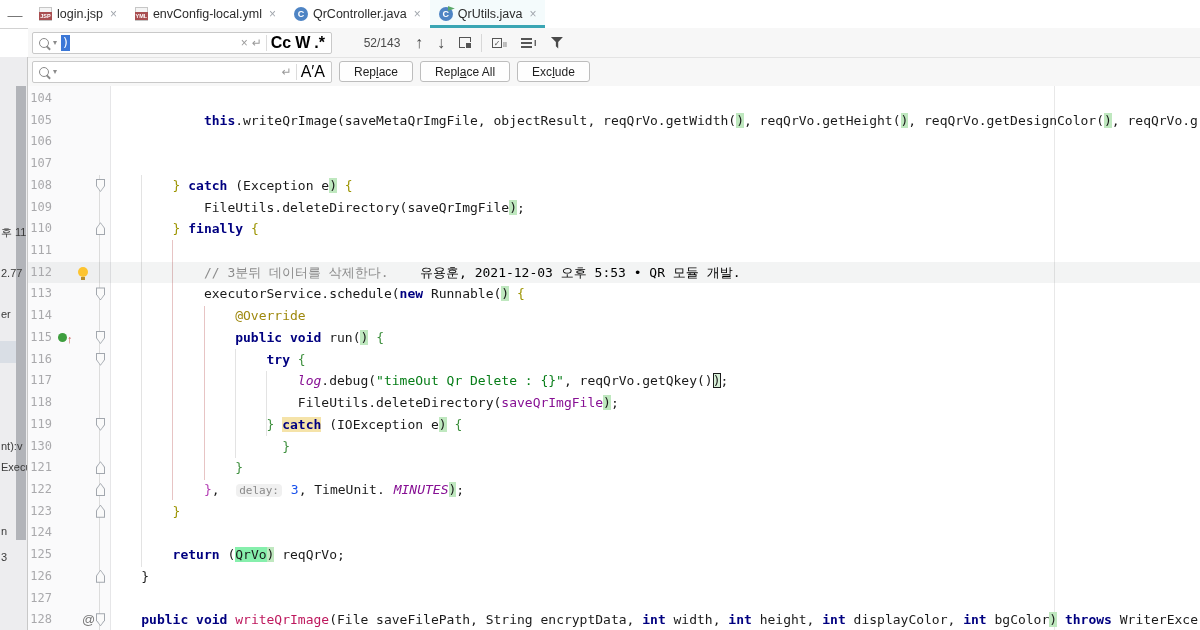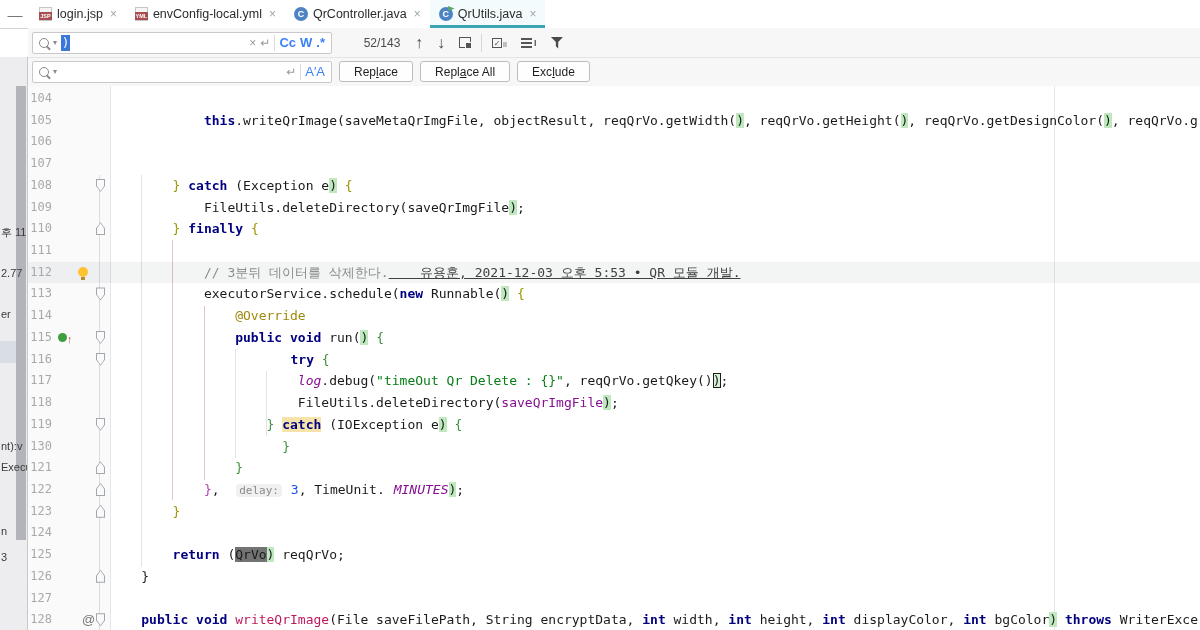--- a/index.html
+++ b/index.html
@@ -31,21 +31,21 @@
             margin-left:4px;display:flex;align-items:center;padding:0 6px;box-sizing:border-box;gap:4px;}
   .mag{width:8px;height:8px;border:1.5px solid #8a8a8a;border-radius:50%;position:relative;flex:none;}
   .mag::after{content:'';position:absolute;width:5px;height:1.5px;background:#8a8a8a;
               transform:rotate(45deg);left:6px;top:8px;}
   .dd{color:#8a8a8a;font-size:8px;flex:none;}
   .sel-query{background:#3b77d7;color:#fff;font-family:"DejaVu Sans Mono",monospace;font-size:12px;
              padding:0 1px;line-height:16px;}
   .grow{flex:1;}
   .inicon{color:#9a9a9a;font-size:12px;flex:none;}
   .insep{width:1px;height:16px;background:#dcdcdc;flex:none;}
-  .optxt{color:#3b82f6;font-size:13px;font-weight:bold;flex:none;letter-spacing:0;}
+  .optxt{color:#000000;font-size:16px;font-weight:bold;flex:none;letter-spacing:0;}
   .matches{font-size:12px;color:#4a4a4a;margin-left:24px;width:52px;text-align:center;}
   .tool{color:#4f4f4f;font-size:14px;margin:0 7px;display:flex;align-items:center;}
   .sq{width:12px;height:11px;border:1.5px solid #555;position:relative;box-sizing:border-box;}
   .sq::after{content:'';position:absolute;right:-2px;bottom:-2px;width:5px;height:5px;background:#555;border:1px solid #f7f7f7;}
   .chk{display:flex;align-items:flex-end;color:#555;}
   .chk .box{width:10px;height:10px;border:1.5px solid #555;font-size:8px;line-height:9px;text-align:center;box-sizing:border-box;}
   .chk .xx{font-size:7px;margin-left:1px;}
   .bars{width:11px;height:2px;background:#555;box-shadow:0 4px 0 #555,0 8px 0 #555;margin-top:-8px;}
   .barI{font-size:9px;margin-left:2px;color:#555;font-weight:bold;}
   .funnel{width:13px;height:12px;background:#4a4a4a;
@@ -82,34 +82,34 @@
   .fold-ic{position:absolute;left:4px;top:4px;width:9px;height:13px;}
   .fold-ic::before{content:'';position:absolute;inset:0;background:#a2a7ae;}
   .fold-ic::after{content:'';position:absolute;inset:1px;background:#fafafa;}
   .fold-ic.down::before,.fold-ic.down::after{clip-path:polygon(0 0,100% 0,100% 55%,50% 100%,0 55%);}
   .fold-ic.up::before,.fold-ic.up::after{clip-path:polygon(50% 0,100% 45%,100% 100%,0 100%,0 45%);}
   
   .tk-kw{color:#000080;font-weight:bold;}
   .tk-kwy{color:#000080;font-weight:bold;background:#f5e3a9;}
   .tk-pl{color:#1a1a1a;}
   .tk-com{color:#8c8c8c;}
-  .tk-blame{color:#404040;text-decoration:underline;}
+  .tk-blame{color:#000000;}
   .tk-str{color:#067d17;}
   .tk-num{color:#1750eb;}
   .tk-fld{color:#871094;}
   .tk-fi{color:#871094;font-style:italic;}
   .tk-st{color:#871094;font-style:italic;padding-left:9px;}
   .tk-anno{color:#9e880d;}
   .tk-b1{color:#9c9400;}
   .tk-b2{color:#3d8f3d;}
   .tk-b3{color:#b33bb3;}
   .tk-decl{color:#be185d;font-weight:normal;}
   .tk-m{background:#bfe8bf;}
   .tk-cur{background:#d8f0d8;outline:1px solid #1a1a1a;outline-offset:-1px;}
-  .tk-y{background:#737373;}
+  .tk-y{background:#86efac;}
   .tk-inlay{color:#8a8a8a;background:#f0f0f0;border-radius:4px;font-size:11px;padding:0 3px;margin:0 1px;}
 </style>
 </head>
 <body>
 
 <div class="tabbar">
   <div class="tab-scroll">—</div>
   <div style="display:flex" id="tabs">
       <div class="tab">
         <span class="ic-file">
@@ -217,21 +217,21 @@
       <div class="row"><span class="ln">106</span><span class="gic"></span><span class="gfold"></span><span class="code" style="padding-left: 0ch;"></span></div>
       <div class="row"><span class="ln">107</span><span class="gic"></span><span class="gfold"></span><span class="code" style="padding-left: 0ch;"></span></div>
       <div class="row"><span class="ln">108</span><span class="gic"></span><span class="gfold"><span class="fold-ic down"></span></span><span class="code" style="padding-left: 8ch;"><span class="tk-b1">}</span><span class="tk-pl"> </span><span class="tk-kw">catch</span><span class="tk-pl"> (Exception e</span><span class="tk-m">)</span><span class="tk-pl"> </span><span class="tk-b1">{</span></span></div>
       <div class="row"><span class="ln">109</span><span class="gic"></span><span class="gfold"></span><span class="code" style="padding-left: 12ch;"><span class="tk-pl">FileUtils.deleteDirectory(saveQrImgFile</span><span class="tk-m">)</span><span class="tk-pl">;</span></span></div>
       <div class="row"><span class="ln">110</span><span class="gic"></span><span class="gfold"><span class="fold-ic up"></span></span><span class="code" style="padding-left: 8ch;"><span class="tk-b1">}</span><span class="tk-pl"> </span><span class="tk-kw">finally</span><span class="tk-pl"> </span><span class="tk-b1">{</span></span></div>
       <div class="row"><span class="ln">111</span><span class="gic"></span><span class="gfold"></span><span class="code" style="padding-left: 0ch;"></span></div>
       <div class="row caret"><span class="ln">112</span><span class="gic"><span class="bulb"></span></span><span class="gfold"></span><span class="code" style="padding-left: 12ch;"><span class="tk-com">// 3분뒤 데이터를 삭제한다.</span><span class="tk-blame">    유용훈, 2021-12-03 오후 5:53 • QR 모듈 개발.</span></span></div>
       <div class="row"><span class="ln">113</span><span class="gic"></span><span class="gfold"><span class="fold-ic down"></span></span><span class="code" style="padding-left: 12ch;"><span class="tk-pl">executorService.schedule(</span><span class="tk-kw">new</span><span class="tk-pl"> Runnable(</span><span class="tk-m">)</span><span class="tk-pl"> </span><span class="tk-b1">{</span></span></div>
       <div class="row"><span class="ln">114</span><span class="gic"></span><span class="gfold"></span><span class="code" style="padding-left: 16ch;"><span class="tk-anno">@Override</span></span></div>
       <div class="row"><span class="ln">115</span><span class="gic"><span class="ovr"></span></span><span class="gfold"><span class="fold-ic down"></span></span><span class="code" style="padding-left: 16ch;"><span class="tk-kw">public</span><span class="tk-pl"> </span><span class="tk-kw">void</span><span class="tk-pl"> run(</span><span class="tk-m">)</span><span class="tk-pl"> </span><span class="tk-b2">{</span></span></div>
-      <div class="row"><span class="ln">116</span><span class="gic"></span><span class="gfold"><span class="fold-ic down"></span></span><span class="code" style="padding-left: 20ch; margin-left: 24px;"><span class="tk-kw">try</span><span class="tk-pl"> </span><span class="tk-b2">{</span></span></div>
+      <div class="row"><span class="ln">116</span><span class="gic"></span><span class="gfold"><span class="fold-ic down"></span></span><span class="code" style="padding-left: 20ch;"><span class="tk-kw">try</span><span class="tk-pl"> </span><span class="tk-b2">{</span></span></div>
       <div class="row"><span class="ln">117</span><span class="gic"></span><span class="gfold"></span><span class="code" style="padding-left: 24ch;"><span class="tk-fi">log</span><span class="tk-pl">.debug(</span><span class="tk-str">"timeOut Qr Delete : {}"</span><span class="tk-pl">, reqQrVo.getQkey()</span><span class="tk-cur">)</span><span class="tk-pl">;</span></span></div>
       <div class="row"><span class="ln">118</span><span class="gic"></span><span class="gfold"></span><span class="code" style="padding-left: 24ch;"><span class="tk-pl">FileUtils.deleteDirectory(</span><span class="tk-fld">saveQrImgFile</span><span class="tk-m">)</span><span class="tk-pl">;</span></span></div>
       <div class="row"><span class="ln">119</span><span class="gic"></span><span class="gfold"><span class="fold-ic down"></span></span><span class="code" style="padding-left: 20ch;"><span class="tk-b2">}</span><span class="tk-pl"> </span><span class="tk-kwy">catch</span><span class="tk-pl"> (IOException e</span><span class="tk-m">)</span><span class="tk-pl"> </span><span class="tk-b2">{</span></span></div>
       <div class="row"><span class="ln">130</span><span class="gic"></span><span class="gfold"></span><span class="code" style="padding-left: 22ch;"><span class="tk-b2">}</span></span></div>
       <div class="row"><span class="ln">121</span><span class="gic"></span><span class="gfold"><span class="fold-ic up"></span></span><span class="code" style="padding-left: 16ch;"><span class="tk-b2">}</span></span></div>
       <div class="row"><span class="ln">122</span><span class="gic"></span><span class="gfold"><span class="fold-ic up"></span></span><span class="code" style="padding-left: 12ch;"><span class="tk-b3">}</span><span class="tk-pl">,  </span><span class="tk-inlay">delay:</span><span class="tk-pl"> </span><span class="tk-num">3</span><span class="tk-pl">, TimeUnit.</span><span class="tk-st">MINUTES</span><span class="tk-m">)</span><span class="tk-pl">;</span></span></div>
       <div class="row"><span class="ln">123</span><span class="gic"></span><span class="gfold"><span class="fold-ic up"></span></span><span class="code" style="padding-left: 8ch;"><span class="tk-b1">}</span></span></div>
       <div class="row"><span class="ln">124</span><span class="gic"></span><span class="gfold"></span><span class="code" style="padding-left: 0ch;"></span></div>
       <div class="row"><span class="ln">125</span><span class="gic"></span><span class="gfold"></span><span class="code" style="padding-left: 8ch;"><span class="tk-kw">return</span><span class="tk-pl"> (</span><span class="tk-y">QrVo</span><span class="tk-m">)</span><span class="tk-pl"> reqQrVo;</span></span></div>
       <div class="row"><span class="ln">126</span><span class="gic"></span><span class="gfold"><span class="fold-ic up"></span></span><span class="code" style="padding-left: 4ch;"><span class="tk-pl">}</span></span></div>

